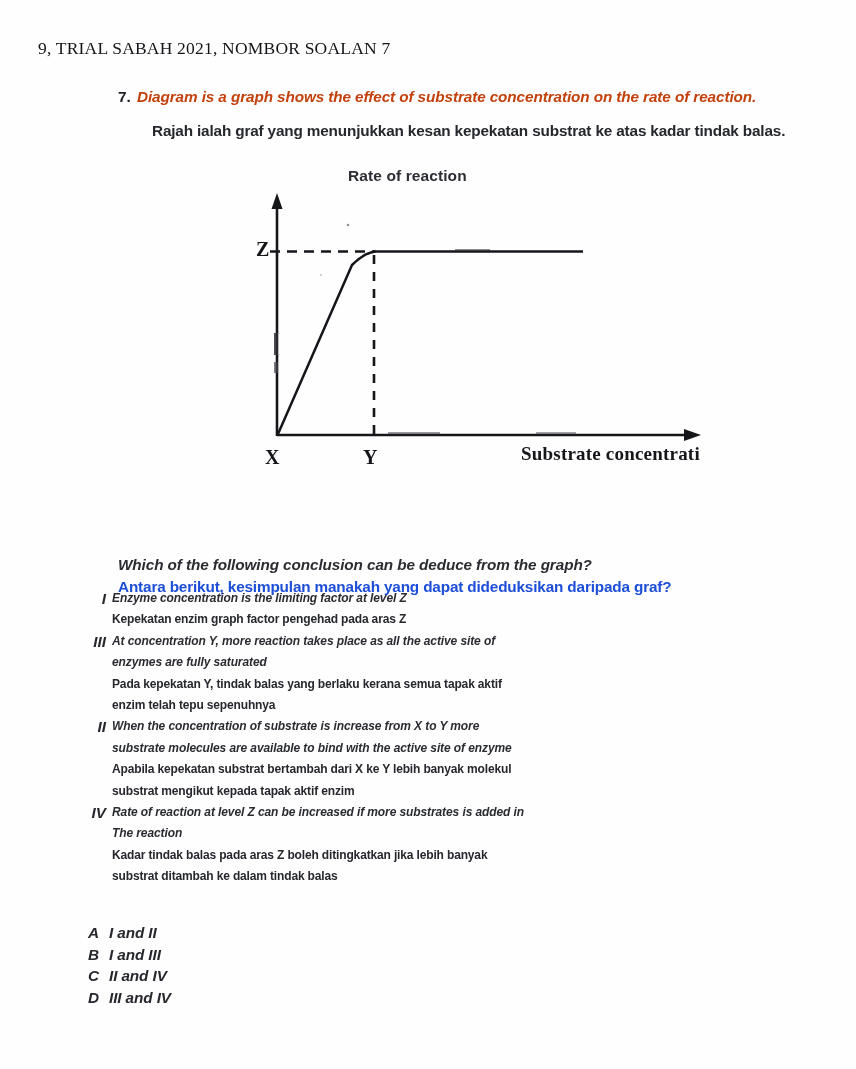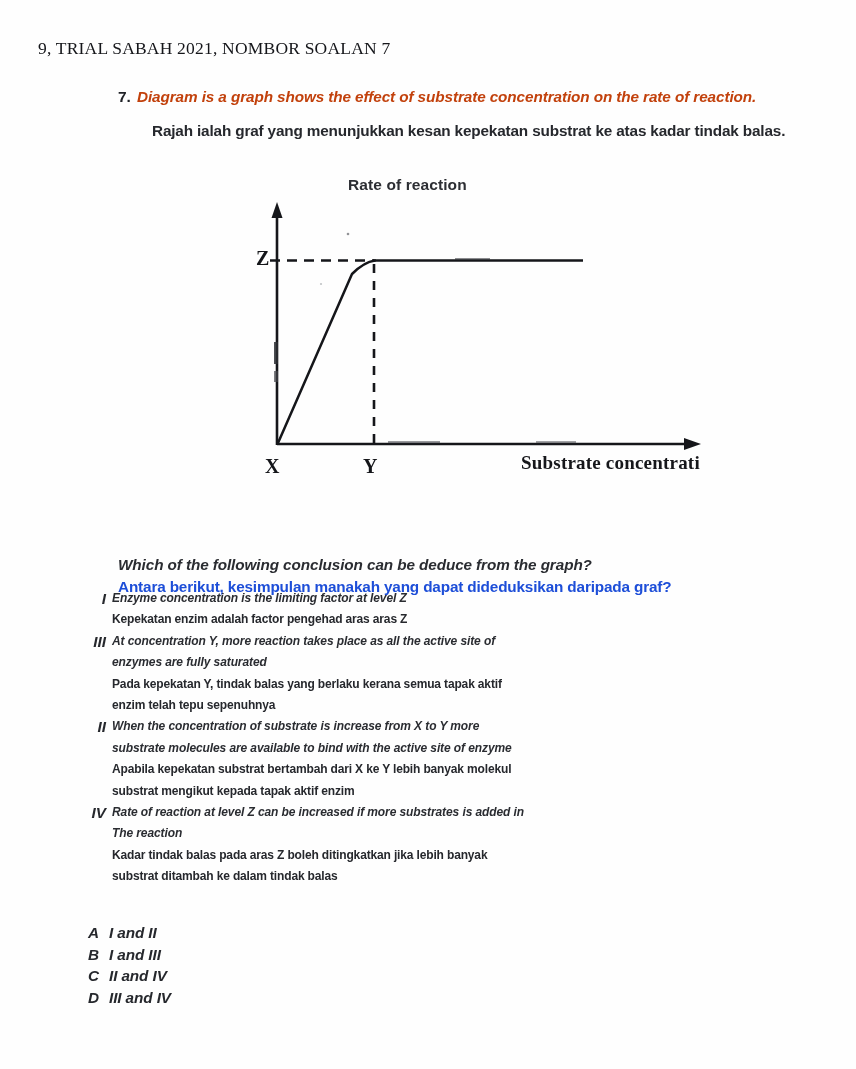--- a/index.html
+++ b/index.html
@@ -72,21 +72,21 @@
     color: #26282d;
     line-height: 22px;
     letter-spacing: -0.15px;
     white-space: nowrap;
   }
 
   
   .figure {
     position: absolute;
     left: 0;
-    top: 164px;
+    top: 155px;
     width: 688px;
     height: 330px;
     padding-left: 24px;
   }
   .fig-title {
     position: absolute;
     left: 348px;
     top: 12px;
     font-size: 15.5px;
     font-weight: 600;
@@ -268,21 +268,21 @@
   <div class="leadin">
     <div class="en">Which of the following conclusion can be deduce from the graph?</div>
     <div class="ms">Antara berikut, kesimpulan manakah yang dapat dideduksikan daripada graf?</div>
   </div>
 
   <div class="statements" id="statements">
       <div class="statement">
         <div class="st-num">I</div>
         <div class="st-body">
           <div class="st-line en">Enzyme concentration is the limiting factor at level Z</div>
-          <div class="st-line">Kepekatan enzim adalah factor pengehad aras aras Z</div>
+          <div class="st-line">Kepekatan enzim graph factor pengehad pada aras Z</div>
         </div>
       </div>
       <div class="statement">
         <div class="st-num">III</div>
         <div class="st-body">
           <div class="st-line en">At concentration Y, more reaction takes place as all the active site of</div>
           <div class="st-line en">enzymes are fully saturated</div>
           <div class="st-line">Pada kepekatan Y, tindak balas yang berlaku kerana semua tapak aktif</div>
           <div class="st-line">enzim telah tepu sepenuhnya</div>
         </div>

